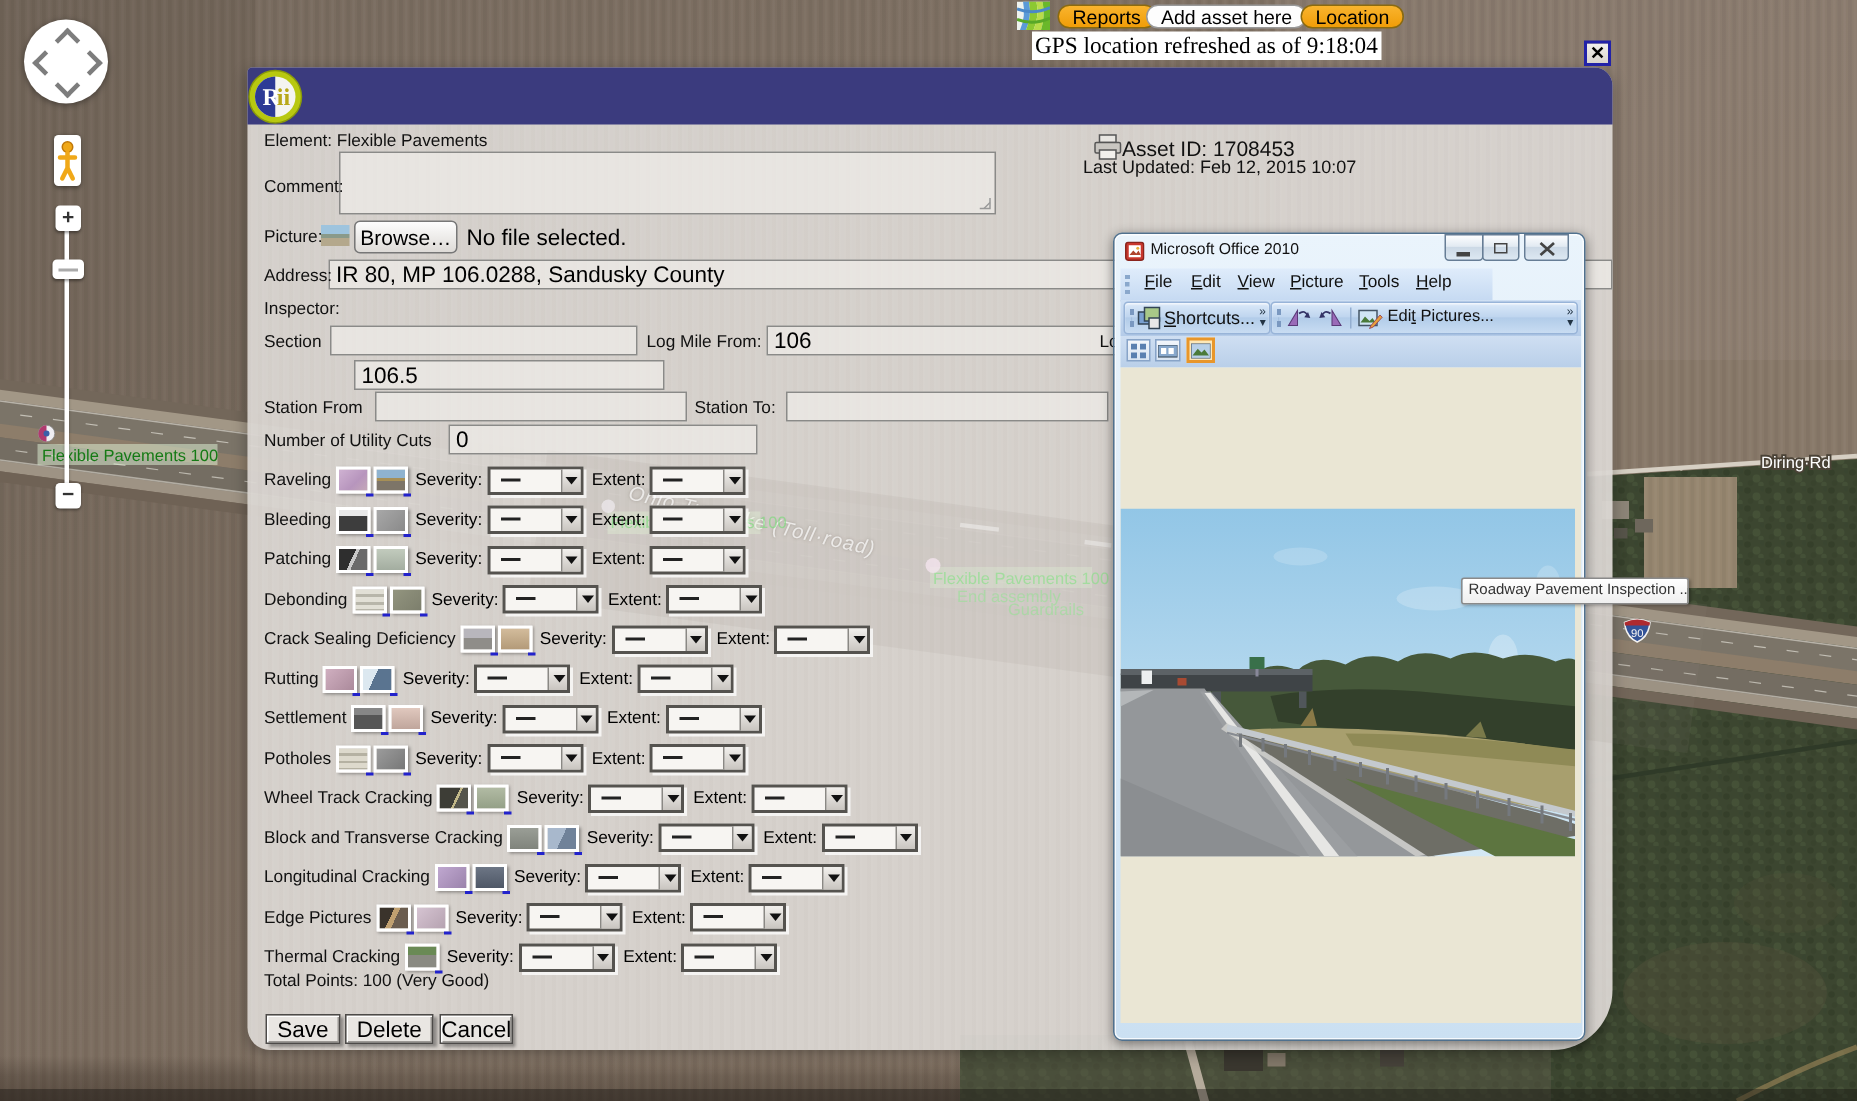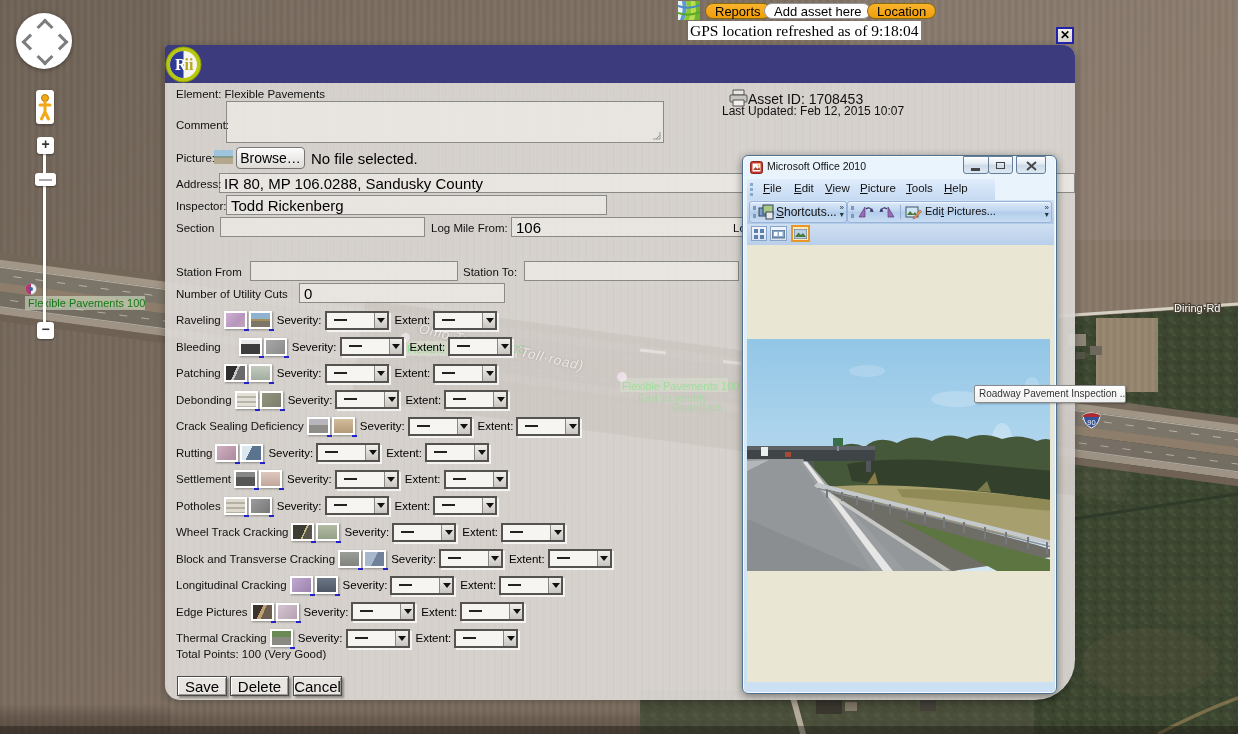--- a/index.html
+++ b/index.html
@@ -213,28 +213,28 @@
 
   <div class="abs flbl" style="left:11px;top:107px">Picture:</div>
   <div class="abs" style="left:49px;top:105px;width:19px;height:14px;background:linear-gradient(#9ec4de 0 45%,#8a9a8a 45% 60%,#b4a88c 60% 100%)"></div>
   <div class="abs" style="left:71px;top:102px;width:69px;height:22px;background:linear-gradient(#fdfdfd,#dedbd7);border:1px solid #777;border-radius:4px;box-sizing:border-box;text-align:center;font-size:14px;line-height:20px">Browse…</div>
   <div class="abs fval" style="left:146px;top:105px">No file selected.</div>
 
   <div class="abs flbl" style="left:11px;top:133px">Address:</div>
   <div class="abs finput" style="left:54px;top:128px;width:856px;height:20px"><span class="fval" style="margin-left:4px;line-height:19px;display:inline-block">IR 80, MP 106.0288, Sandusky County</span></div>
 
   <div class="abs flbl" style="left:11px;top:155px">Inspector:</div>
-  <div class="abs finput" style="left:61px;top:150px;width:381px;height:20px"><span class="fval" style="margin-left:4px;line-height:19px;display:inline-block">Todd Rickenberg</span></div>
 
   <div class="abs flbl" style="left:11px;top:177px">Section</div>
   <div class="abs finput" style="left:55px;top:172px;width:205px;height:20px"></div>
   <div class="abs flbl" style="left:266px;top:177px">Log Mile From:</div>
   <div class="abs finput" style="left:346px;top:172px;width:360px;height:20px"><span class="fval" style="margin-left:4px;line-height:19px;display:inline-block">106</span></div>
   <div class="abs flbl" style="left:568px;top:177px">Log Mile To:</div>
 
+  <div class="abs finput" style="left:71px;top:195px;width:207px;height:20px"><span class="fval" style="margin-left:4px;line-height:19px;display:inline-block">106.5</span></div>
 
   <div class="abs flbl" style="left:11px;top:221px">Station From</div>
   <div class="abs finput" style="left:85px;top:216px;width:208px;height:20px"></div>
   <div class="abs flbl" style="left:298px;top:221px">Station To:</div>
   <div class="abs finput" style="left:359px;top:216px;width:215px;height:20px"></div>
 
   <div class="abs flbl" style="left:11px;top:243px">Number of Utility Cuts</div>
   <div class="abs finput" style="left:134px;top:238px;width:206px;height:20px"><span class="fval" style="margin-left:4px;line-height:19px;display:inline-block">0</span></div>
 
   <div class="row" style="top:264px">
@@ -246,21 +246,21 @@
         <div class="dash"></div>
         <div class="btn"></div>
       </div>
     <span class="elbl">Extent:</span>
       <div class="dd">
         <div class="dash"></div>
         <div class="btn"></div>
       </div>
   </div>
   <div class="row" style="top:290.5px">
-    <span class="flbl" style="margin-right:18px">Bleeding</span>
+    <span class="flbl" style="margin-right:3px">Bleeding</span>
       <div class="thumb" style="background:linear-gradient(#e8e8e8 0 30%,#3d3d3d 30%)"></div>
       <div class="thumb" style="background:linear-gradient(135deg,#a8a8a8,#8a8a8a)"></div>
     <span class="slbl">Severity:</span>
       <div class="dd">
         <div class="dash"></div>
         <div class="btn"></div>
       </div>
     <span class="elbl">Extent:</span>
       <div class="dd">
         <div class="dash"></div>

